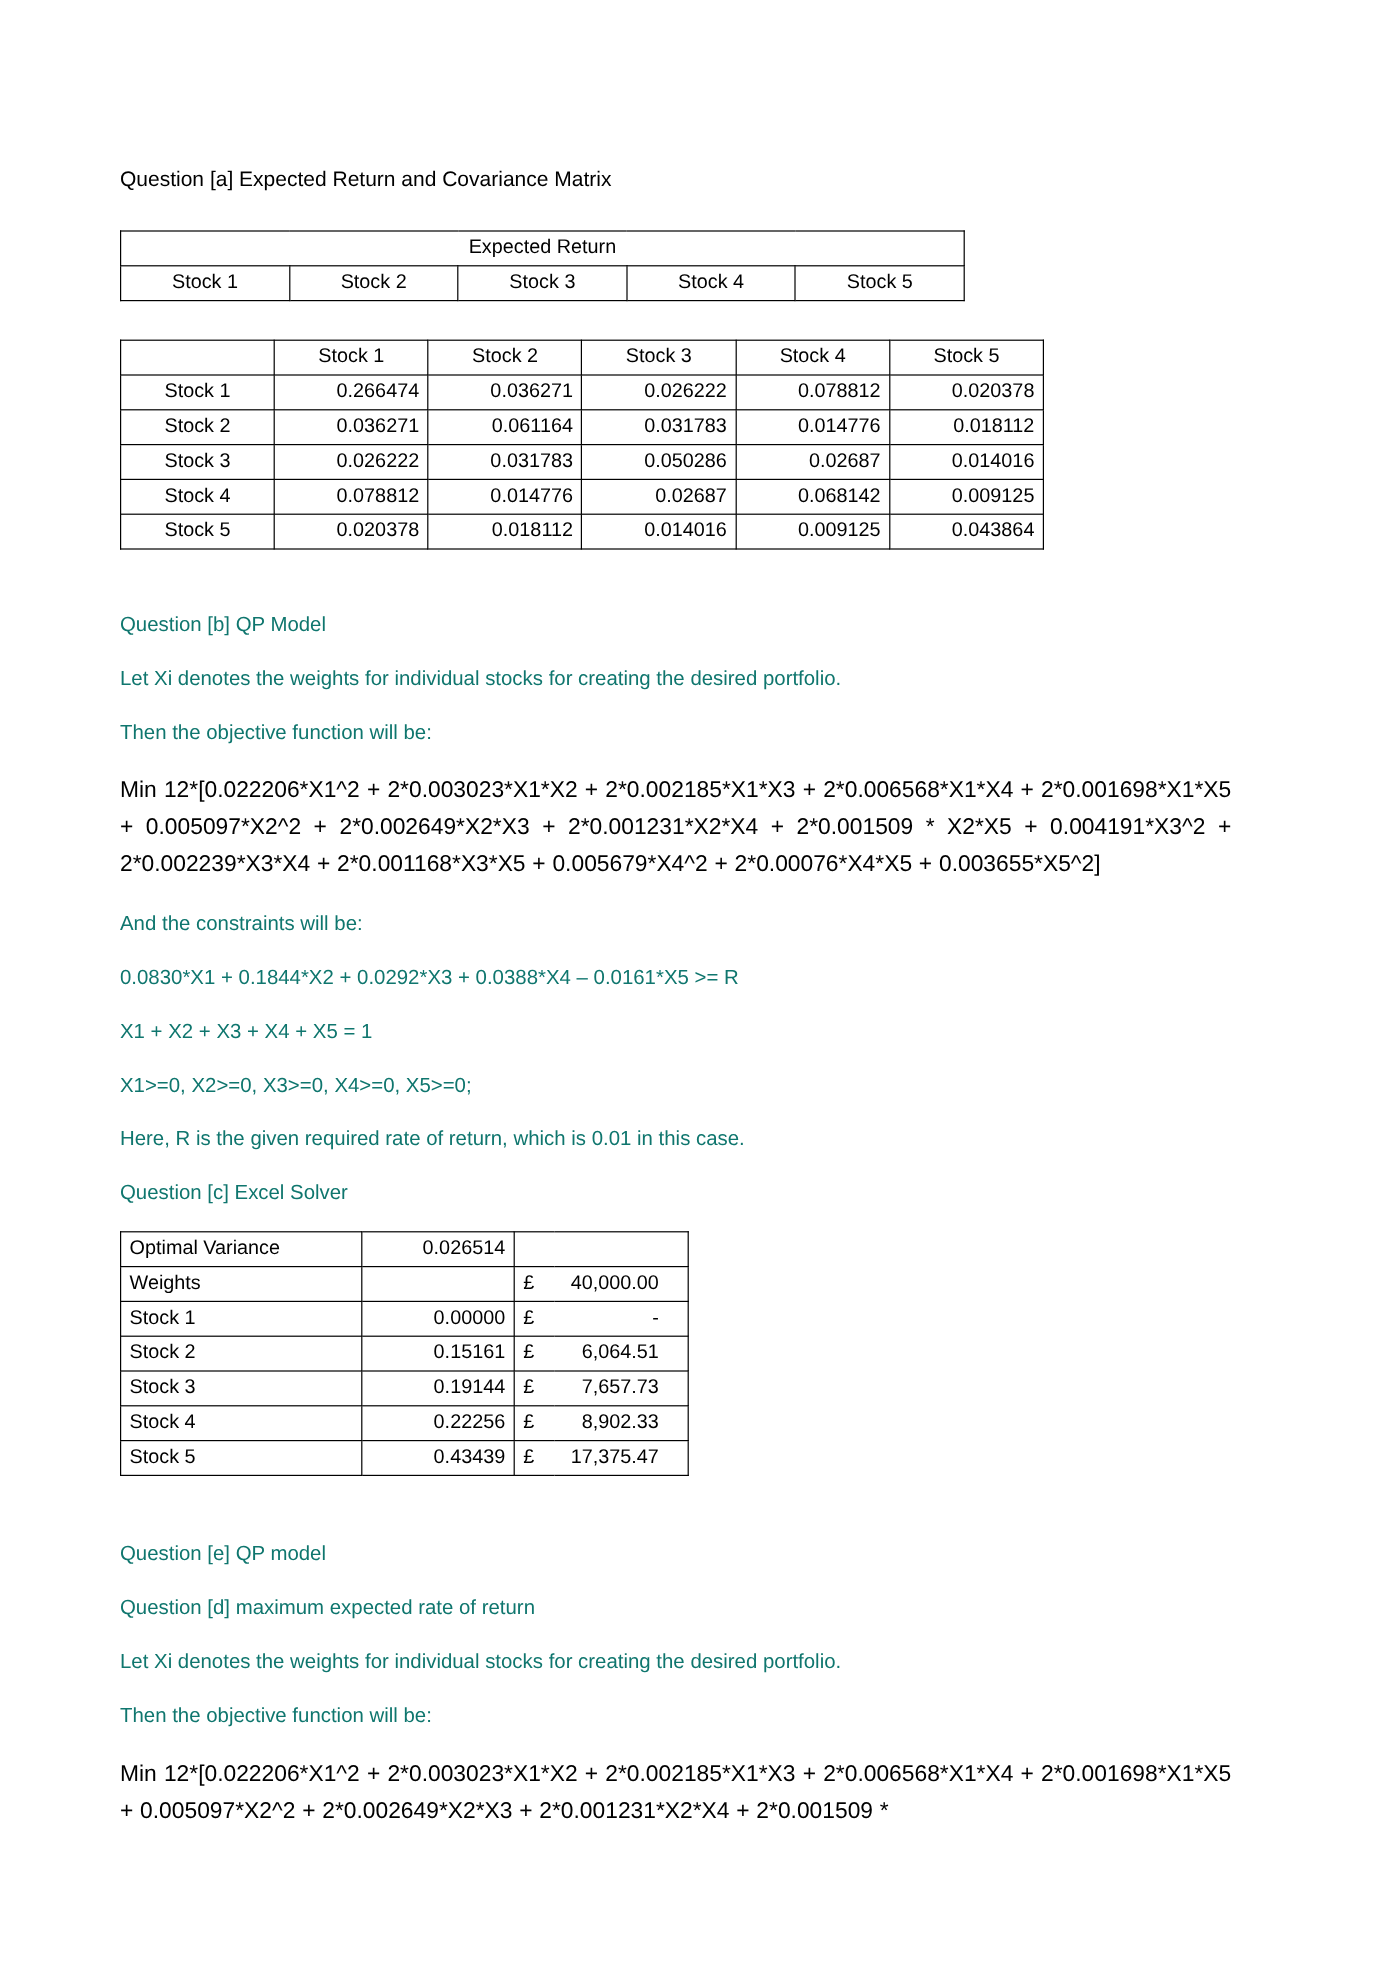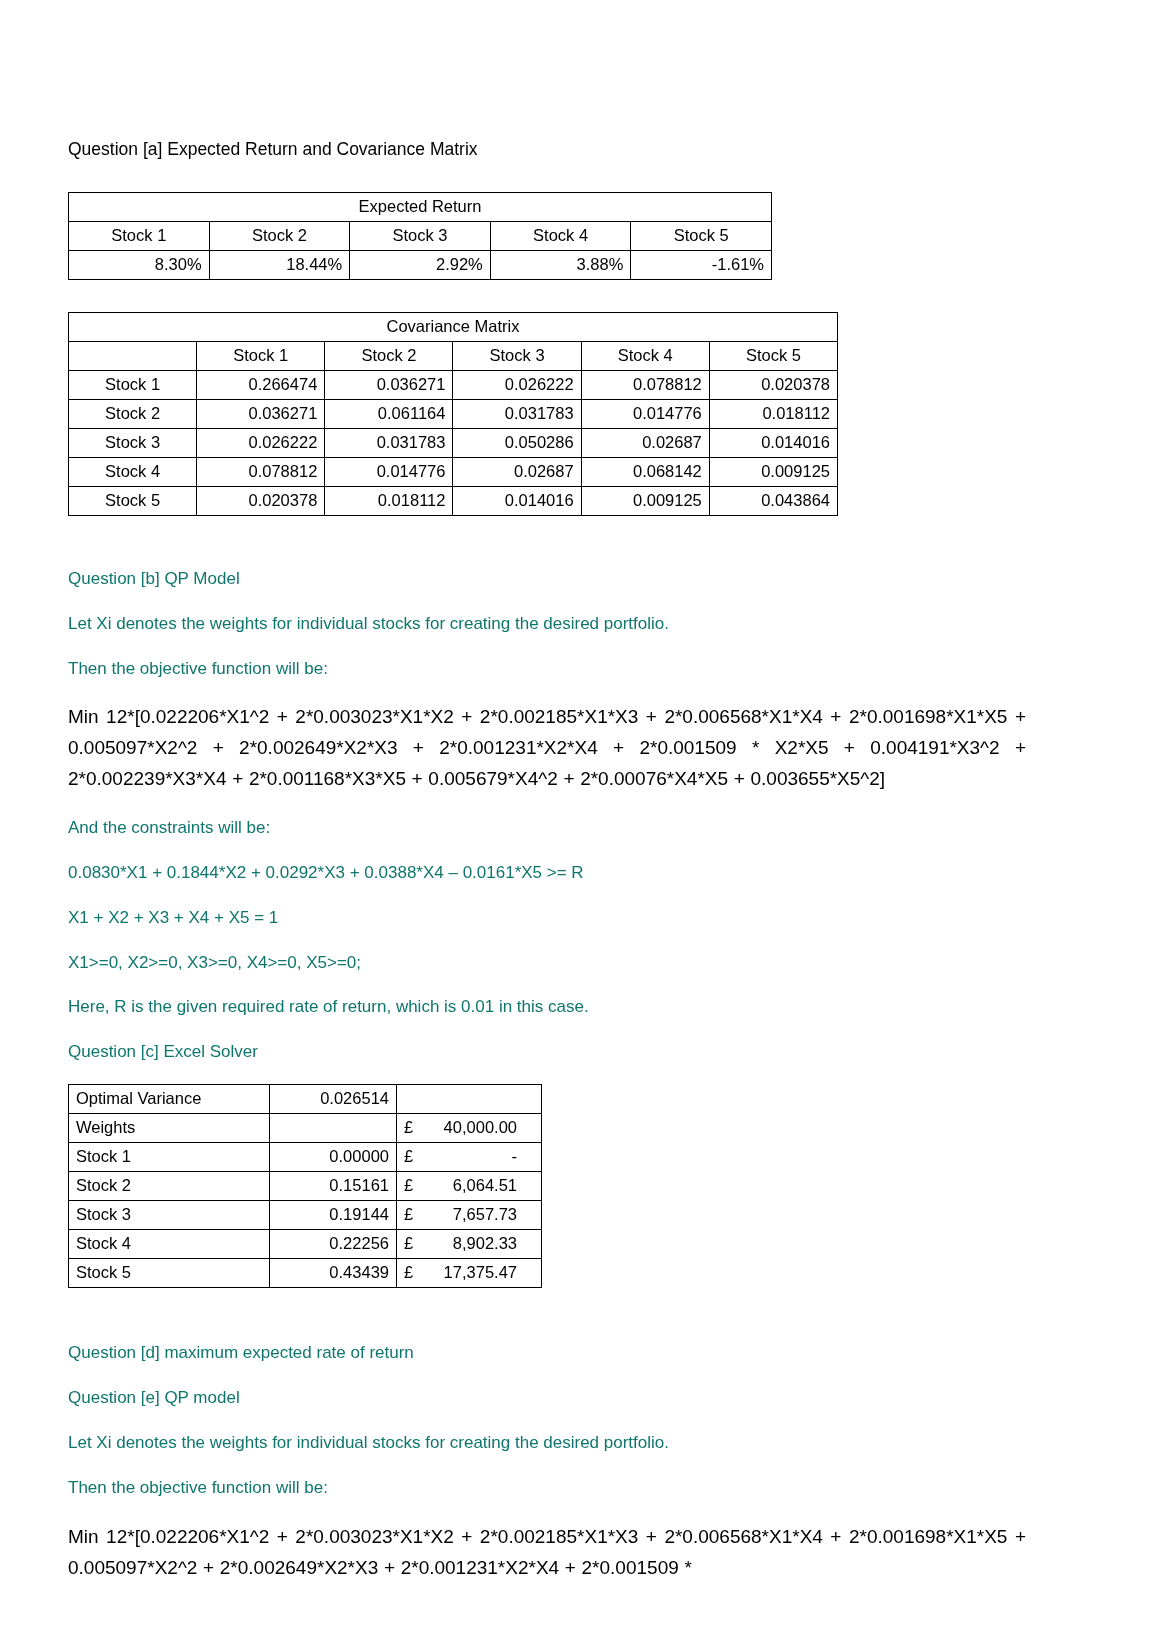--- a/index.html
+++ b/index.html
@@ -10,21 +10,21 @@
   body {
     font-family: "Liberation Sans", sans-serif;
     color: #000000;
   }
   .page {
     position: relative;
     width: 1158px;
     height: 1638px;
     background: #ffffff;
     box-sizing: border-box;
-    padding: 138px 132px 0 68px;
+    padding: 138px 132px 0 100px;
     overflow: hidden;
   }
   .para {
     font-size: 17px;
     line-height: 1.35;
     margin: 0 0 22px 0;
     color: #0f766e;
   }
   .para.tight { margin-bottom: 20px; }
   .heading {
@@ -86,35 +86,25 @@
       <tr>
         <td class="c-center" colspan="5">Expected Return</td>
       </tr>
       <tr>
         <td class="c-center">Stock 1</td>
         <td class="c-center">Stock 2</td>
         <td class="c-center">Stock 3</td>
         <td class="c-center">Stock 4</td>
         <td class="c-center">Stock 5</td>
       </tr>
-      <tr>
-        <td class="c-right">8.30%</td>
-        <td class="c-right">18.44%</td>
-        <td class="c-right">2.92%</td>
-        <td class="c-right">3.88%</td>
-        <td class="c-right">-1.61%</td>
-      </tr>
     </tbody>
   </table>
 
   <table class="doc" id="covariance-table">
     <tbody>
-      <tr>
-        <td class="c-center" colspan="6">Covariance Matrix</td>
-      </tr>
       <tr>
         <td class="c-center"></td>
         <td class="c-center">Stock 1</td>
         <td class="c-center">Stock 2</td>
         <td class="c-center">Stock 3</td>
         <td class="c-center">Stock 4</td>
         <td class="c-center">Stock 5</td>
       </tr>
       <tr>
         <td class="c-center">Stock 1</td>
@@ -213,19 +203,19 @@
         <td class="lbl c-left">Stock 5</td>
         <td class="val c-right">0.43439</td>
         <td class="cur">£</td>
         <td class="amt">17,375.47</td>
       </tr>
     </tbody>
   </table>
 
   <div class="gap-block"></div>
 
+  <p class="para">Question [e] QP model</p>
   <p class="para">Question [d] maximum expected rate of return</p>
-  <p class="para">Question [e] QP model</p>
   <p class="para">Let Xi denotes the weights for individual stocks for creating the desired portfolio.</p>
   <p class="para">Then the objective function will be:</p>
   <p class="formula">Min   12*[0.022206*X1^2   +   2*0.003023*X1*X2   +   2*0.002185*X1*X3   +   2*0.006568*X1*X4   +  2*0.001698*X1*X5 + 0.005097*X2^2 + 2*0.002649*X2*X3 + 2*0.001231*X2*X4 + 2*0.001509  *</p>
 
 </div>
 
 </body></html>

